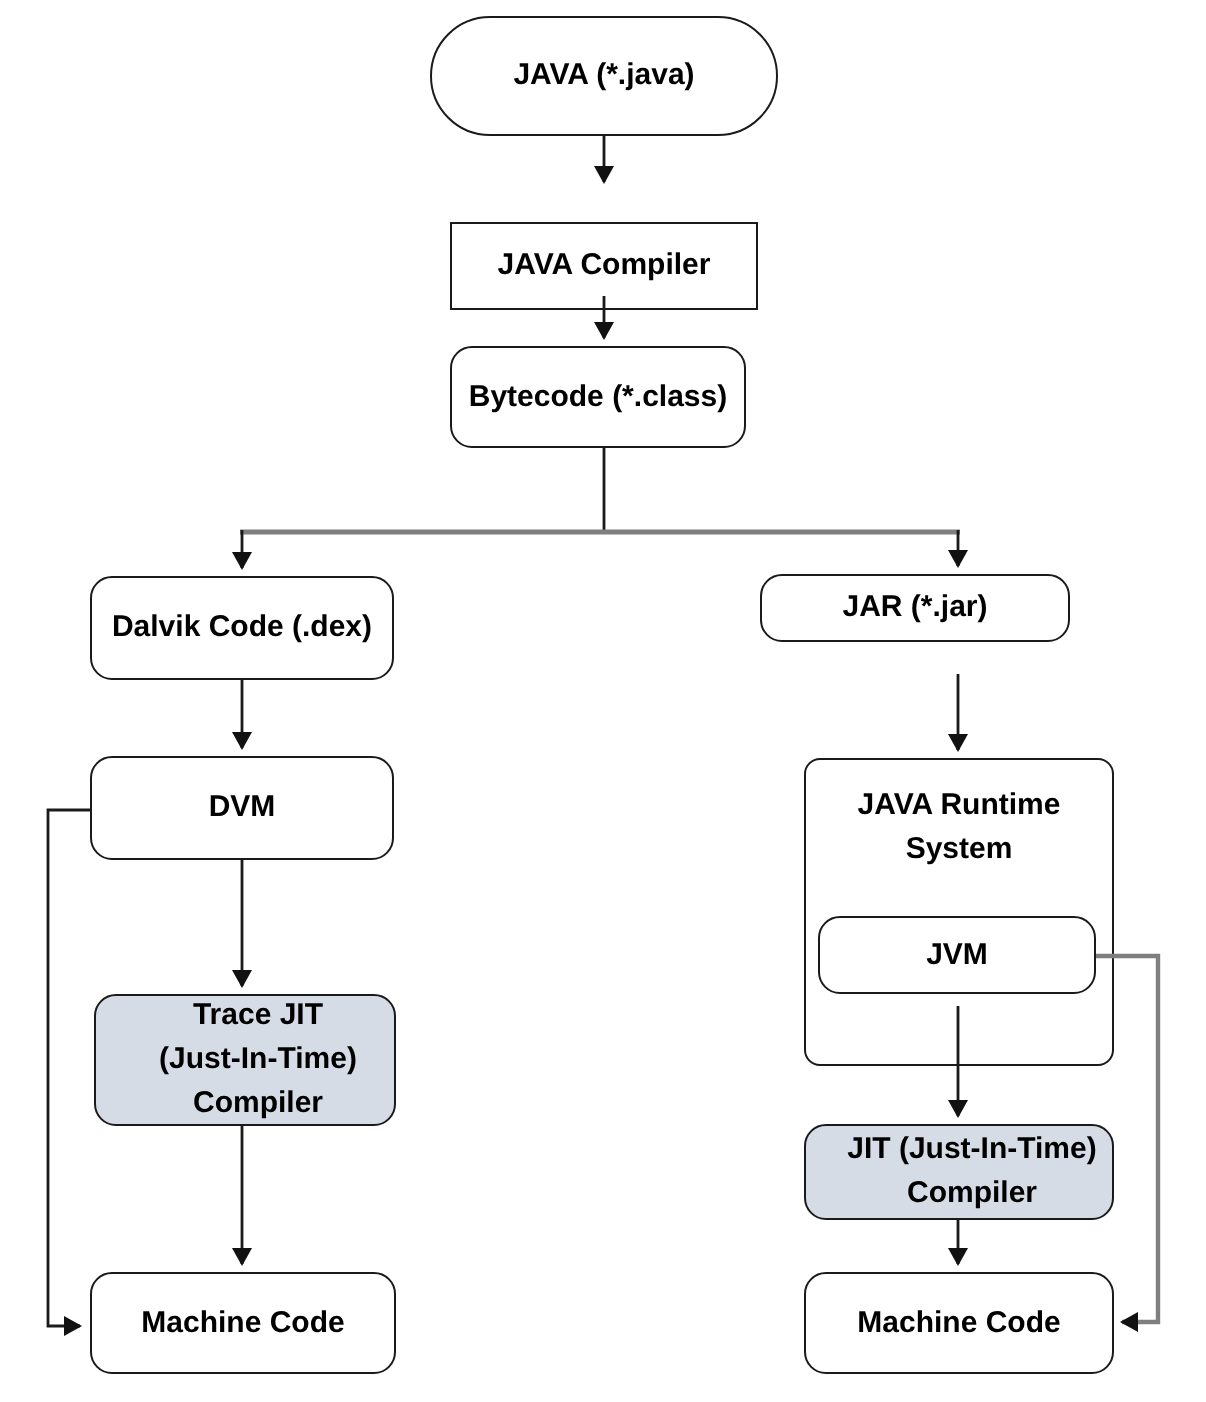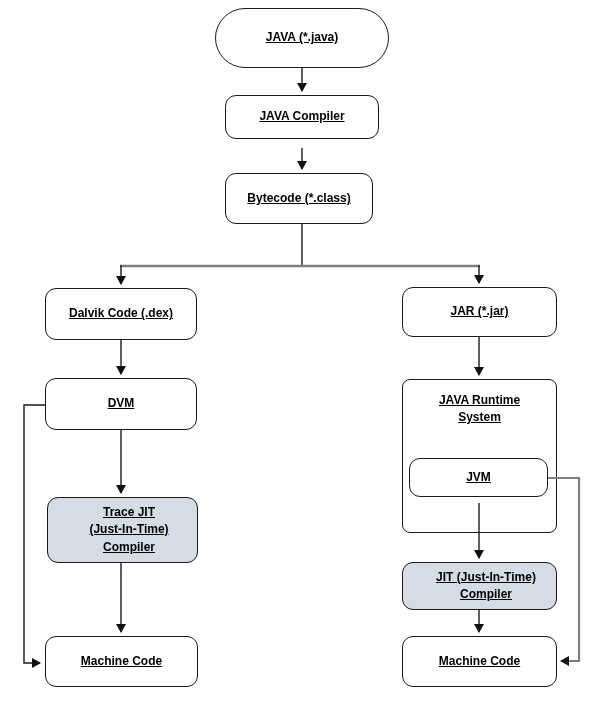--- a/index.html
+++ b/index.html
@@ -14,24 +14,23 @@
   .node {
     position: absolute;
     box-sizing: border-box;
     background: #ffffff;
     border: 1.5px solid #1a1a1a;
     display: flex;
     align-items: center;
     justify-content: center;
     text-align: center;
     font-weight: bold;
-    font-size: 12px;
+    font-size: 15px;
     color: #000000;
     line-height: 1.45;
-    text-decoration: underline;
   }
   .node .label { white-space: pre-line; }
   .rounded  { border-radius: 11px; }
   .stadium  { border-radius: 30px; }
   .sharp    { border-radius: 0; }
   .shaded   { background: #d6dce5; padding-left: 13px; }
   .jrs {
     border-radius: 8px;
     align-items: flex-start;
   }
@@ -48,33 +47,33 @@
 </style>
 </head>
 <body>
 
 <div class="canvas">
 
   <div class="node stadium" style="left:215px; top:8px; width:174px; height:60px;">
     <span class="label">JAVA (*.java)</span>
   </div>
 
-  <div class="node sharp" style="left:225px; top:95px; width:154px; height:44px;border-radius:11px;">
+  <div class="node sharp" style="left:225px; top:111px; width:154px; height:44px;">
     <span class="label">JAVA Compiler</span>
   </div>
 
   <div class="node rounded" style="left:225px; top:173px; width:148px; height:51px;">
     <span class="label">Bytecode (*.class)</span>
   </div>
 
   <div class="node rounded" style="left:45px; top:288px; width:152px; height:52px;">
     <span class="label">Dalvik Code (.dex)</span>
   </div>
 
-  <div class="node rounded" style="left:402px; top:287px; width:155px; height:50px;text-align:center;">
+  <div class="node rounded" style="left:380px; top:287px; width:155px; height:34px;text-align:center;">
     <span class="label">JAR (*.jar)</span>
   </div>
 
   <div class="node rounded" style="left:45px; top:378px; width:152px; height:52px;justify-content:center;">
     <span class="label">DVM</span>
   </div>
 
   <div class="node jrs" style="left:402px; top:379px; width:155px; height:154px;">
     <span class="label">JAVA Runtime
 System</span>

